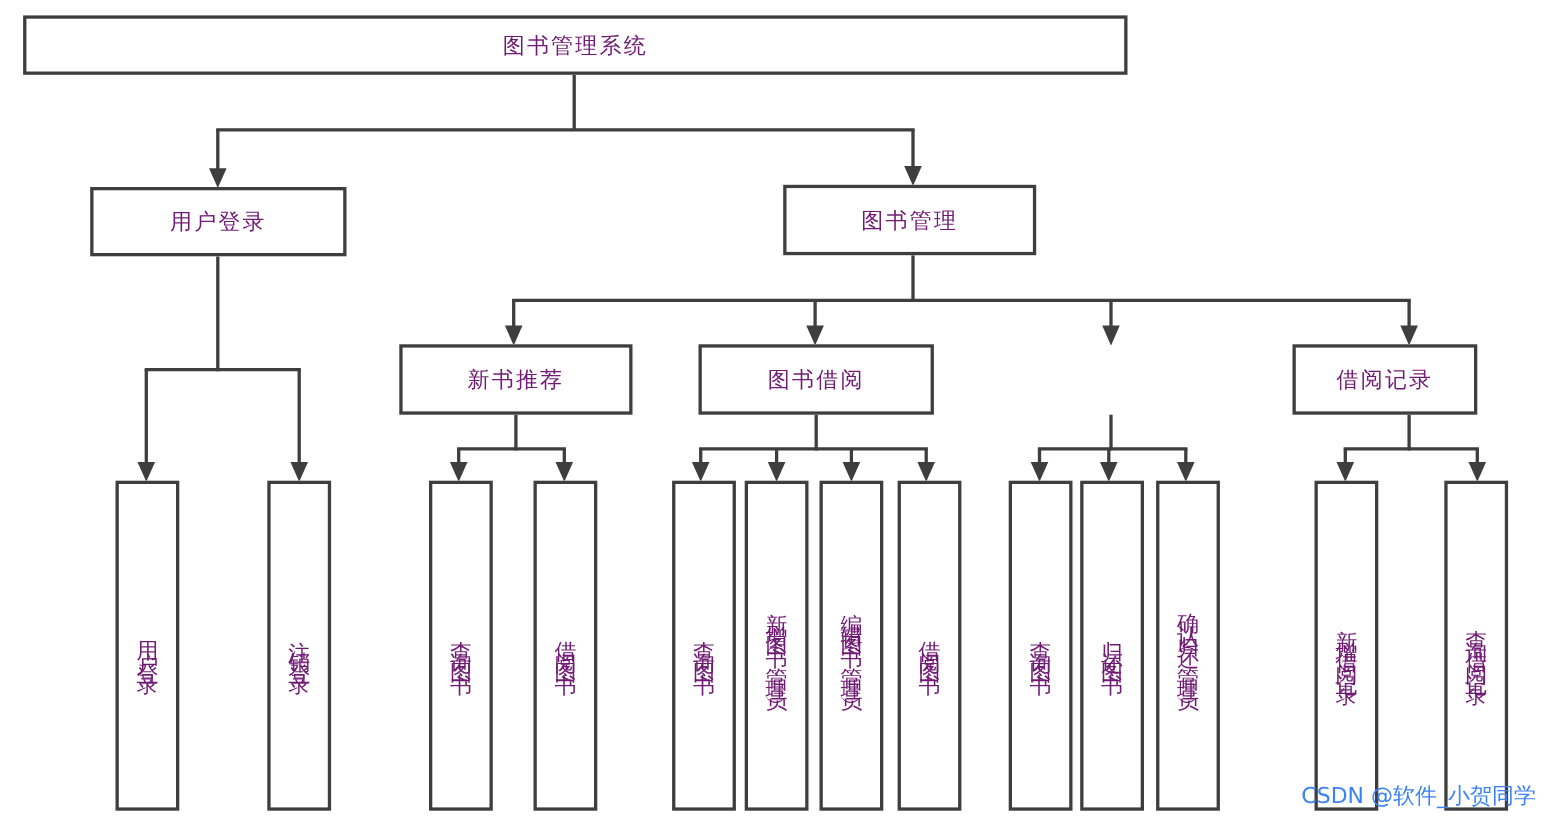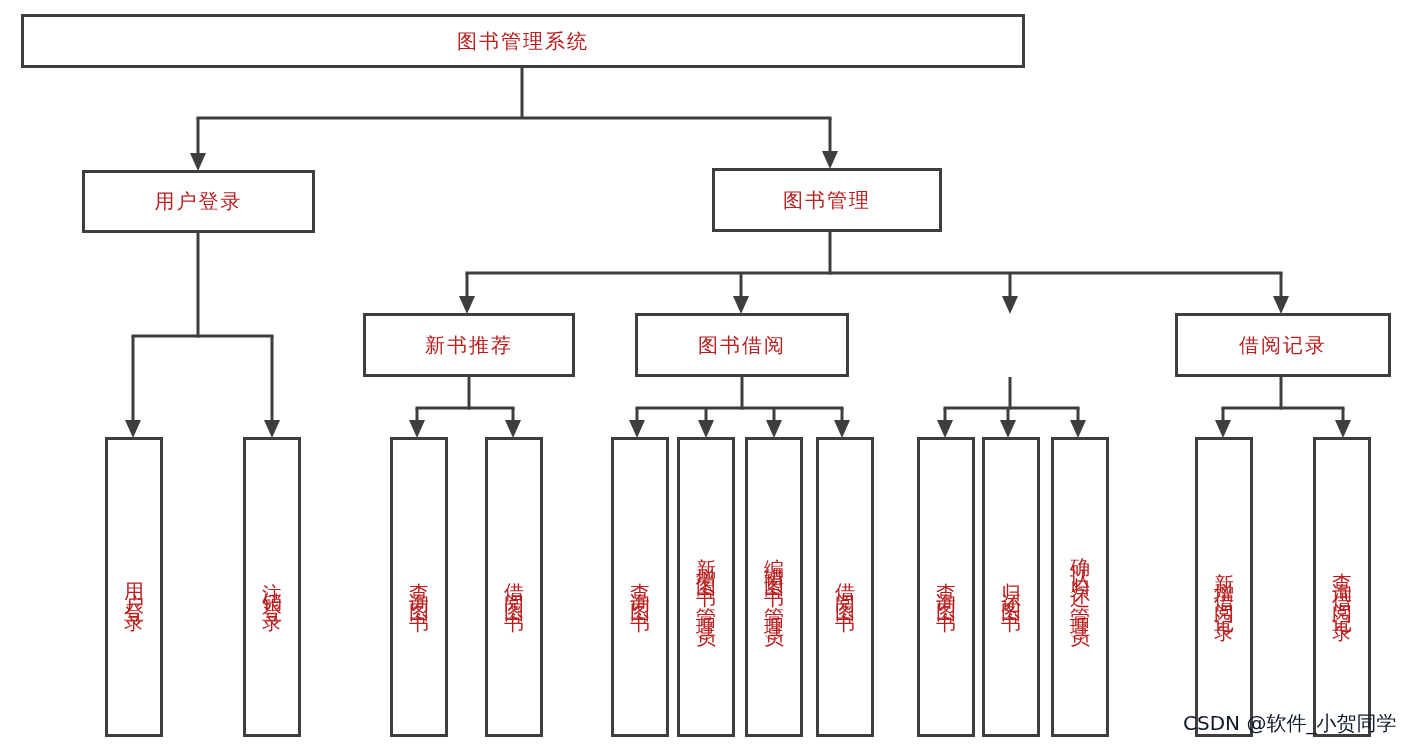--- a/index.html
+++ b/index.html
@@ -4,47 +4,47 @@
 <style>
   html,body { margin:0; padding:0; background:#ffffff; }
   .canvas {
     position:relative; width:1405px; height:747px; background:#ffffff;
     font-family:"DejaVu Sans","Liberation Sans",sans-serif; overflow:hidden;
   }
   .connector-layer { position:absolute; left:0; top:0; z-index:1; }
   .box {
     position:absolute; box-sizing:border-box; background:#ffffff;
     border:3px solid #3e3e3e; display:flex; align-items:center; justify-content:center;
-    color:#b91c1c; z-index:2;
+    color:#701a75; z-index:2;
   }
   .hlabel { font-size:20px; letter-spacing:2px; white-space:nowrap; }
   .vlabel {
     writing-mode:vertical-rl; text-orientation:mixed;
     font-size:20px; letter-spacing:10px; line-height:1.15; white-space:nowrap;
   }
   
   .n-root   { left:21px;   top:14px;  width:1004px; height:54px; }
   
   .n-login  { left:82px;   top:170px; width:233px;  height:63px; }
   .n-mgmt   { left:712px;  top:168px; width:230px;  height:64px; }
   
   .n-rec    { left:363px;  top:313px; width:212px;  height:64px; }
   .n-bor    { left:635px;  top:313px; width:214px;  height:64px; }
   .n-cur    { left:903px;  top:313px; width:214px;  height:63px; }
-  .n-log    { left:1175px; top:313px; width:216px;  height:64px; }
+  .n-log    { left:1175px; top:313px; width:168px;  height:64px; }
   
   .leaf { top:437px; width:58px; height:300px; }
   .l-g1a { left:105px; }  .l-g1b { left:243px; }
   .l-g2a { left:390px; }  .l-g2b { left:485px; }
   .l-g3a { left:611px; }  .l-g3b { left:677px; }  .l-g3c { left:745px; }  .l-g3d { left:816px; }
   .l-g4a { left:917px; }  .l-g4b { left:982px; }  .l-g4c { left:1051px; }
   .l-g5a { left:1195px; } .l-g5b { left:1313px; }
   .watermark {
     position:absolute; left:1183px; top:710px; z-index:3;
-    font-size:20px; color:#0f172a; white-space:nowrap; letter-spacing:0px;
+    font-size:20px; color:#3b82f6; white-space:nowrap; letter-spacing:0px;
   }
 </style>
 </head>
 <body>
 
 <div class="canvas">
 
   <svg class="connector-layer" width="1405" height="747" viewBox="0 0 1405 747">
     <g stroke="#3e3e3e" stroke-width="3" fill="none">
 

